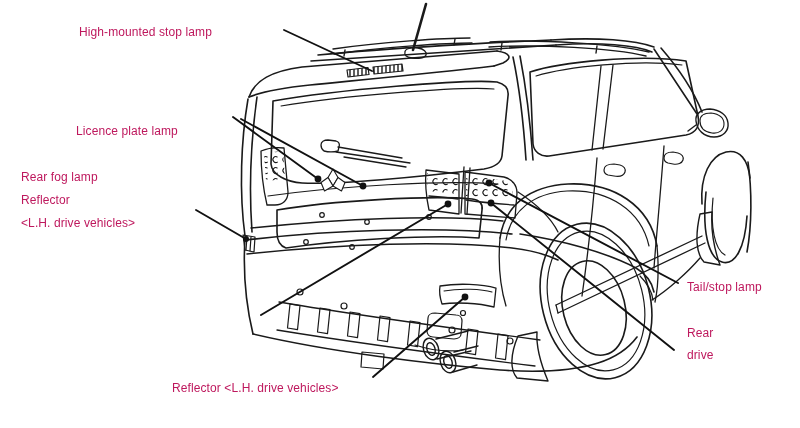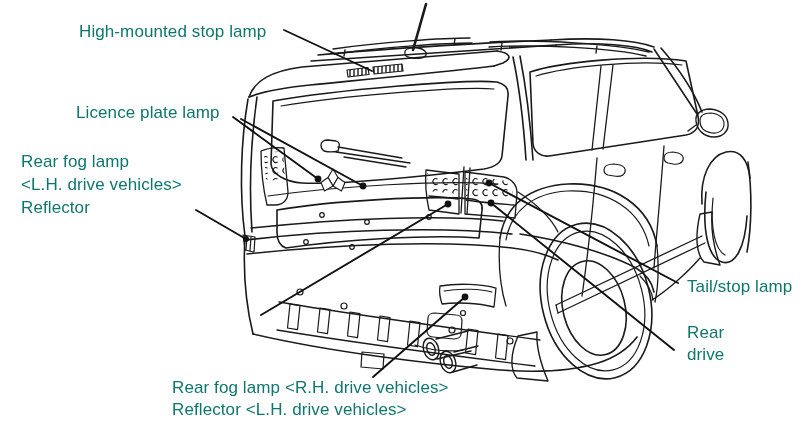--- a/index.html
+++ b/index.html
@@ -2,24 +2,24 @@
 <html><head>
 <meta charset="utf-8">
 <style>
   html,body{margin:0;padding:0;background:#fff;}
   .stage{
     position:relative;width:800px;height:428px;background:#ffffff;overflow:hidden;
     font-family:"Liberation Sans","DejaVu Sans",sans-serif;color:#000;
   }
   .stage svg{position:absolute;left:0;top:0;}
   .lbl{
-    position:absolute;font-size:17px;line-height:22px;color:#0f766e;
+    position:absolute;font-size:12px;line-height:22px;color:#be185d;
     white-space:nowrap;letter-spacing:0.1px;
   }
-  .lbl.lh23{line-height:23px;}
+  .lbl.lh23{line-height:23px;margin-top:16px;}
 </style>
 </head>
 <body>
 
 <div class="stage">
 
   <svg width="800" height="428" viewBox="0 0 800 428">
     <defs>
       <pattern id="ticks" width="4" height="10" patternUnits="userSpaceOnUse">
         <path d="M2 0 V10" stroke="#1a1a1a" stroke-width="1.4" fill="none"></path>
@@ -229,33 +229,32 @@
       <circle cx="246" cy="239" r="3"></circle>
       <circle cx="448" cy="204" r="3.4"></circle>
       <circle cx="465" cy="297" r="3.4"></circle>
       <circle cx="489" cy="183" r="3.4"></circle>
       <circle cx="491" cy="203" r="3.4"></circle>
     </g>
   </svg>
 
   <div class="lbl" style="left:79px;top:21px">High-mounted stop lamp</div>
 
-  <div class="lbl" style="left:76px;top:102px">Licence plate lamp</div>
+  <div class="lbl" style="left:76px;top:120px">Licence plate lamp</div>
 
   <div class="lbl lh23" style="left:21px;top:150px">
     <div>Rear fog lamp</div>
+    <div>Reflector</div>
     <div>&lt;L.H. drive vehicles&gt;</div>
-    <div>Reflector</div>
   </div>
 
   <div class="lbl lh23" style="left:99px;top:310px">
   </div>
 
   <div class="lbl" style="left:172px;top:377px">
-    <div>Rear fog lamp &lt;R.H. drive vehicles&gt;</div>
     <div>Reflector &lt;L.H. drive vehicles&gt;</div>
   </div>
 
   <div class="lbl" style="left:687px;top:276px">Tail/stop lamp</div>
 
   <div class="lbl" style="left:687px;top:322px">
     <div>Rear</div>
     <div>drive</div>
   </div>
 

